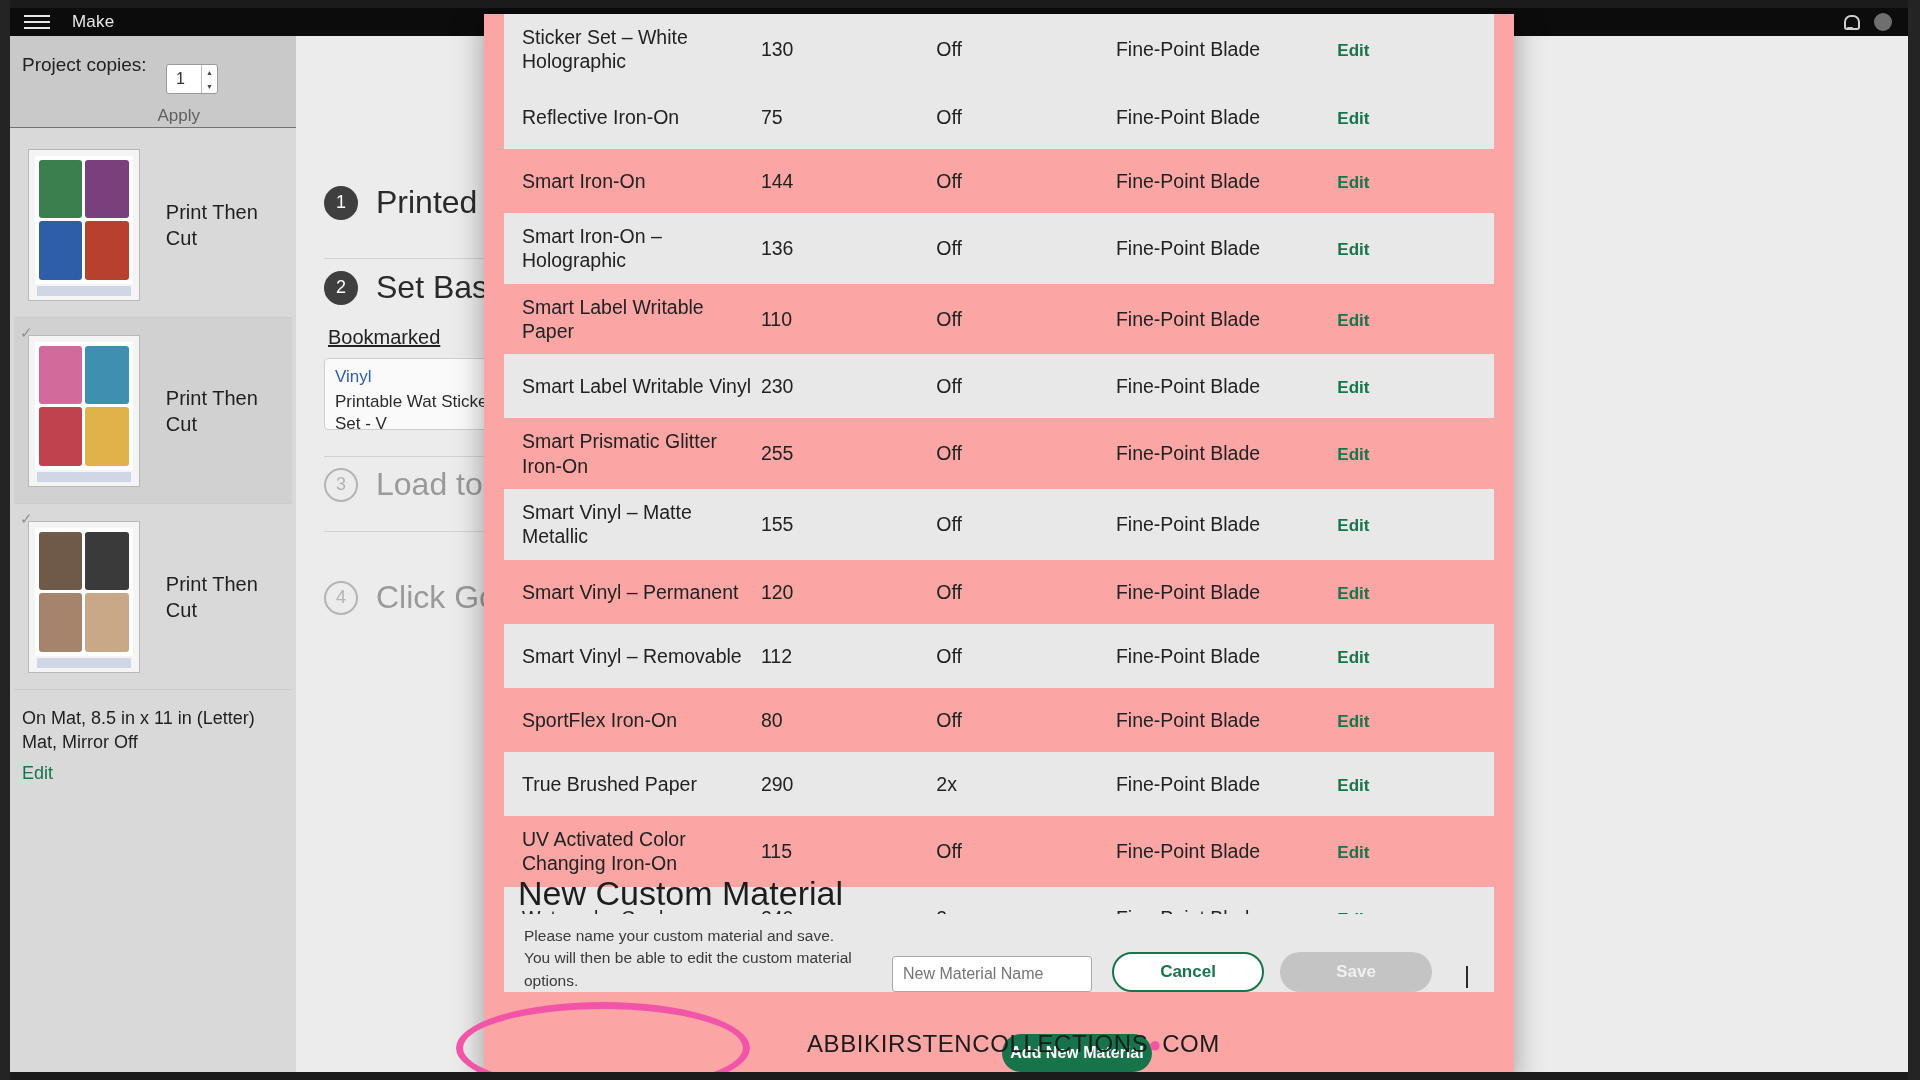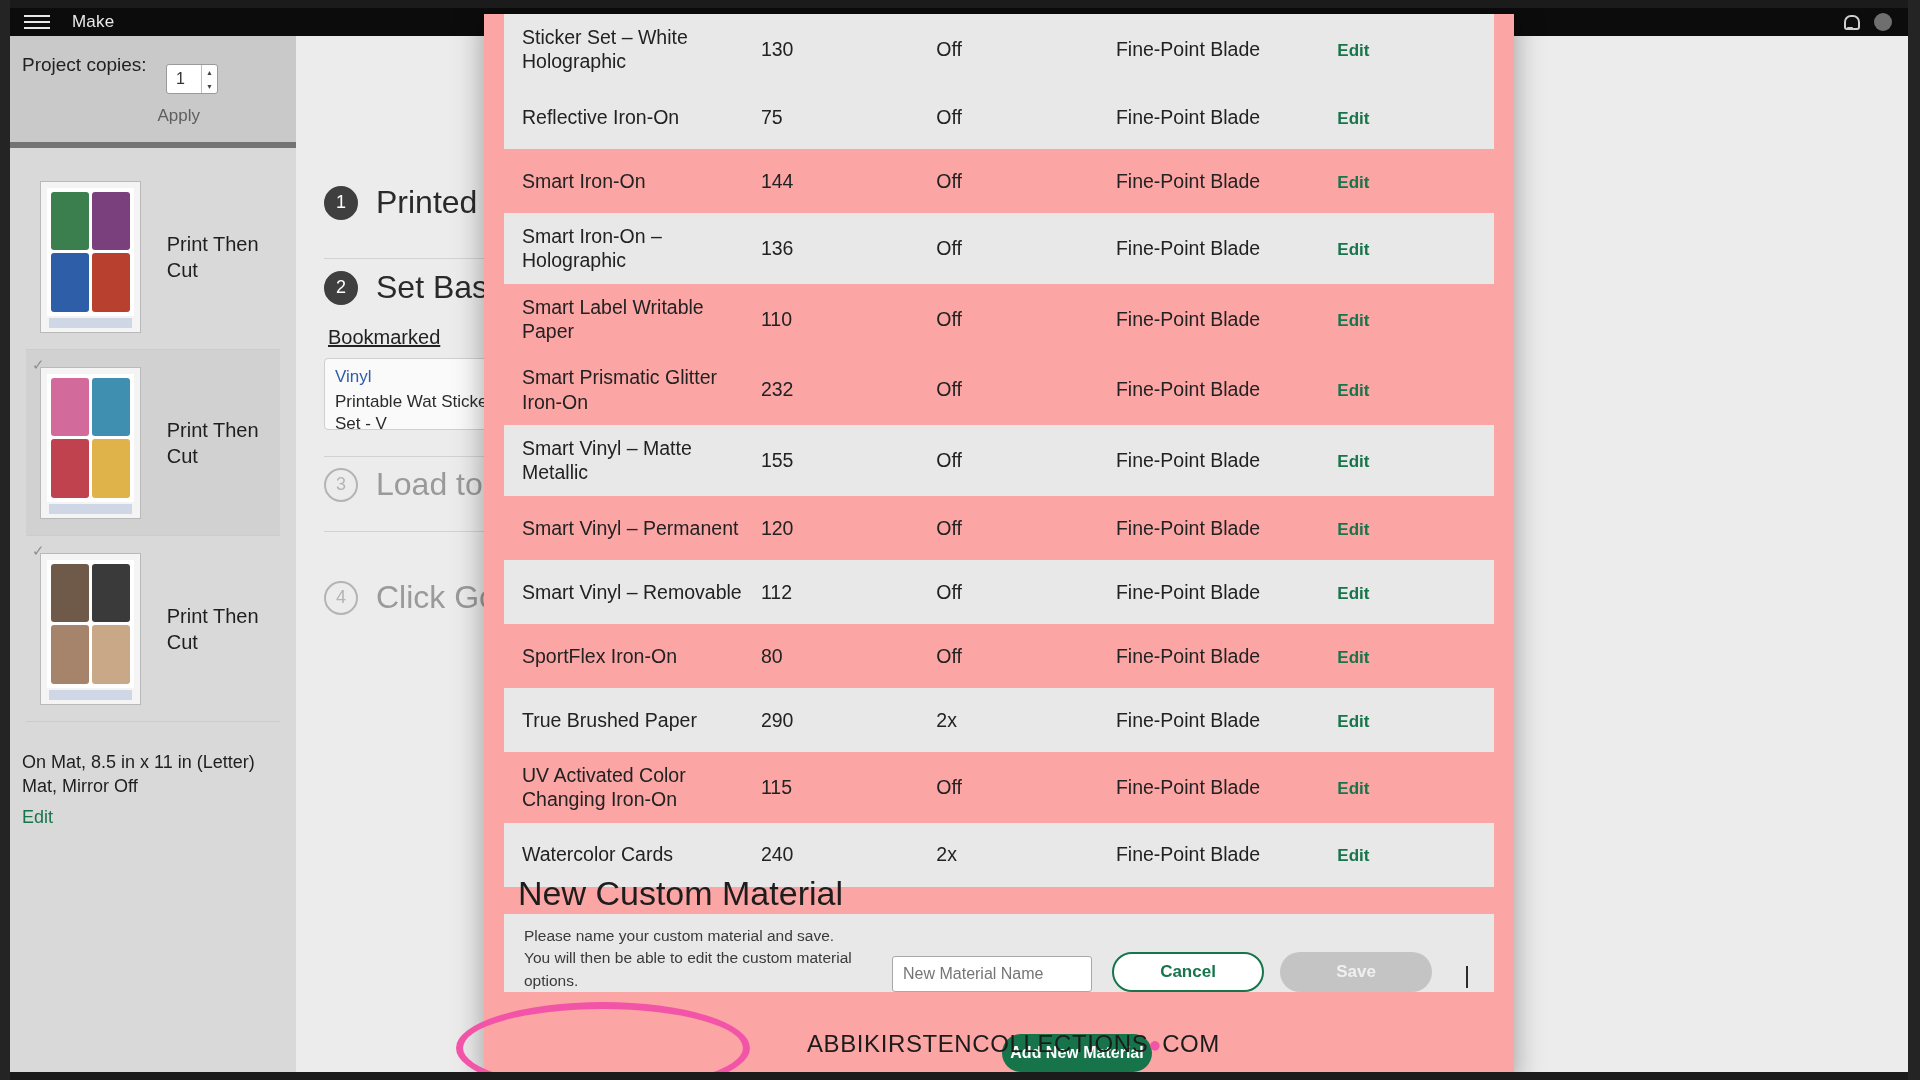--- a/index.html
+++ b/index.html
@@ -75,22 +75,22 @@
   .avatar-top {
     width: 18px; height: 18px; border-radius: 50%; background: #6f6f6f;
   }
 
   
   .leftpanel {
     position: absolute; left: 0; top: 28px; width: 286px; height: 1036px;
     background: #d9d9d9;
   }
   .copies-block {
-    position: relative; height: 112px; background: #c9c9c9;
-    border-bottom: 6px solid #737373;
+    position: relative; height: 92px; background: #c9c9c9;
+    border-bottom: 1px solid #737373;
     padding: 18px 16px 0 12px;
   }
   .copies-label {
     font-size: 19px; color: #222; display: inline-block;
   }
   .spinner {
     position: absolute; right: 78px; top: 28px;
     width: 52px; height: 30px; background: #fff; border: 1px solid #9a9a9a;
     border-radius: 3px; display: flex; align-items: center;
   }
@@ -101,21 +101,21 @@
   }
   .spinner .arrows span {
     flex: 1; display: flex; align-items: center; justify-content: center;
     font-size: 7px; color: #444;
   }
   .apply-link {
     position: absolute; right: 96px; top: 70px;
     font-size: 17px; color: #5f5f5f;
   }
 
-  .proj-list { padding: 16px; }
+  .proj-list { padding: 4px; }
   .proj-row {
     position: relative; height: 186px; border-bottom: 1px solid #cccccc;
     display: flex; align-items: center;
   }
   .proj-row.alt { background: #d1d1d1; }
   .check {
     position: absolute; left: 6px; top: 8px; width: 14px; height: 14px;
     color: #8e8e8e; font-size: 15px; line-height: 14px;
   }
   .thumb {
@@ -426,23 +426,30 @@
               <td>Fine-Point Blade</td>
               <td class="edit"><a>Edit</a></td>
             </tr>
             <tr>
               <td class="name">Smart Label Writable Paper</td>
               <td>110</td>
               <td>Off</td>
               <td>Fine-Point Blade</td>
               <td class="edit"><a>Edit</a></td>
             </tr>
+            <tr class="shade">
+              <td class="name">Smart Label Writable Vinyl</td>
+              <td>230</td>
+              <td>Off</td>
+              <td>Fine-Point Blade</td>
+              <td class="edit"><a>Edit</a></td>
+            </tr>
             <tr>
               <td class="name">Smart Prismatic Glitter Iron-On</td>
-              <td>232</td>
+              <td>255</td>
               <td>Off</td>
               <td>Fine-Point Blade</td>
               <td class="edit"><a>Edit</a></td>
             </tr>
             <tr class="shade">
               <td class="name">Smart Vinyl – Matte Metallic</td>
               <td>155</td>
               <td>Off</td>
               <td>Fine-Point Blade</td>
               <td class="edit"><a>Edit</a></td>

